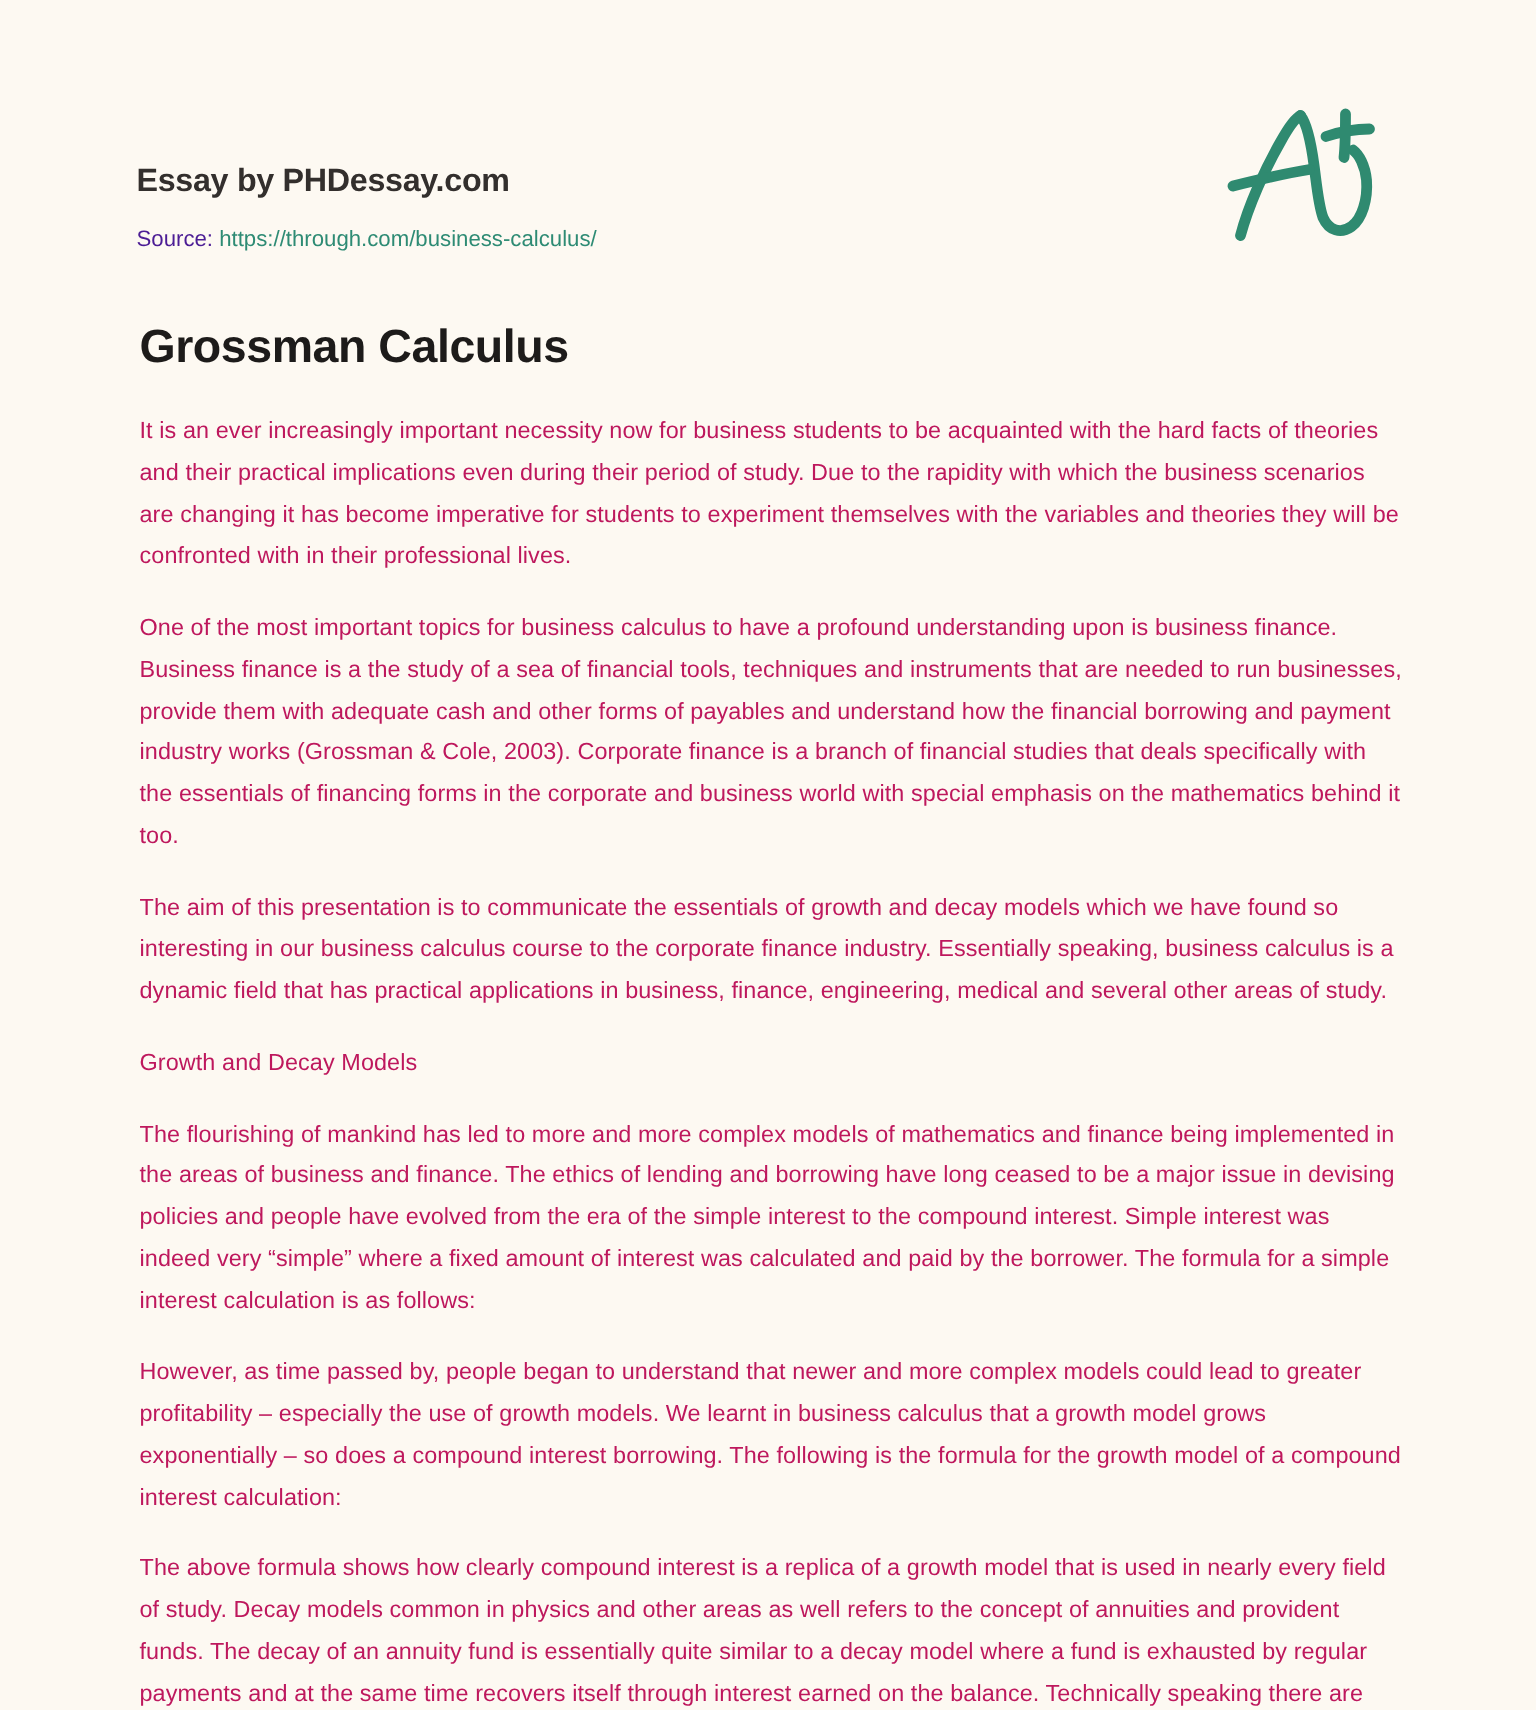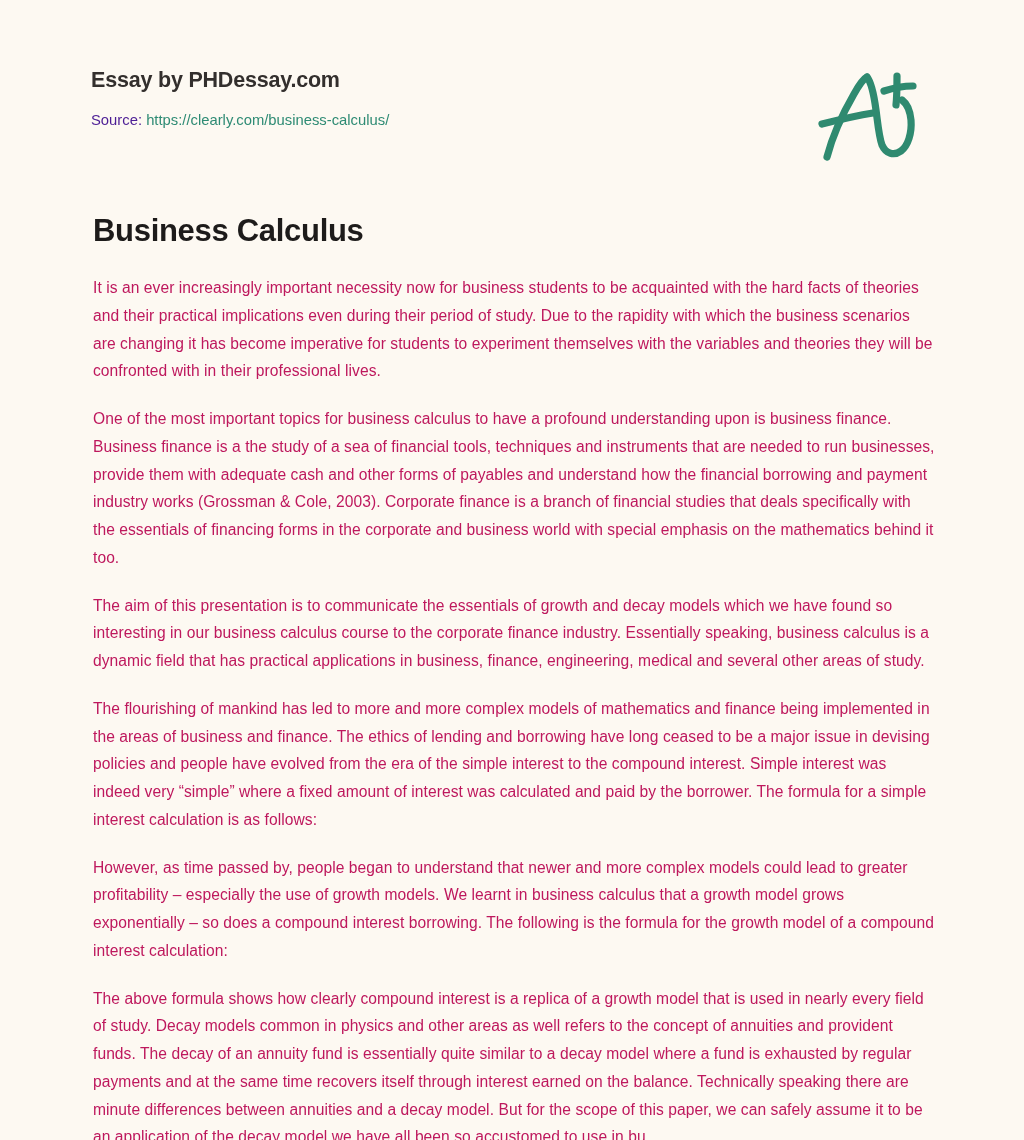--- a/index.html
+++ b/index.html
@@ -36,20 +36,21 @@
   }
 
   .header-inner {
     display: flex;
     align-items: flex-start;
     justify-content: space-between;
   }
 
   .header-text {
     display: block;
+    margin-top: 40px;
   }
 
   .byline {
     font-size: 21.5px;
     font-weight: bold;
     letter-spacing: -0.2px;
     color: #332f2d;
     line-height: 1.12;
     margin: 0;
     white-space: nowrap;
@@ -126,21 +127,21 @@
 <div class="page">
 
   <header class="site-header">
     <div class="header-inner">
 
       <div class="header-text">
         <div class="byline">Essay by PHDessay.com</div>
 
         <div class="source-line">
           <span class="source-label">Source:</span>
-          <a class="source-url" href="#">https://clearly.com/business-calculus/</a>
+          <a class="source-url" href="#">https://through.com/business-calculus/</a>
         </div>
       </div>
 
       <div class="brand-logo">
         <svg viewBox="0 0 120 100" width="120" height="100" xmlns="http://www.w3.org/2000/svg">
           <g fill="none" stroke="#2f8a70" stroke-width="7.2" stroke-linecap="round" stroke-linejoin="round">
 
             <path d="M17 95 C 22 76, 33 51, 44 32 C 49 23, 53 17, 57 15"></path>
 
             <path d="M57 15 C 61 20, 64 33, 66 48 C 68 63, 69 75, 72 83
@@ -153,25 +154,26 @@
 
             <path d="M87 14 C 87 23, 87 34, 86 43"></path>
           </g>
         </svg>
       </div>
 
     </div>
   </header>
 
   <main class="article">
-    <h1 class="article-title">Business Calculus</h1>
+    <h1 class="article-title">Grossman Calculus</h1>
 
     <div class="article-body">
       <p>It is an ever increasingly important necessity now for business students to be acquainted with the hard facts of theories and their practical implications even during their period of study. Due to the rapidity with which the business scenarios are changing it has become imperative for students to experiment themselves with the variables and theories they will be confronted with in their professional lives.</p>
       <p>One of the most important topics for business calculus to have a profound understanding upon is business finance. Business finance is a the study of a sea of financial tools, techniques and instruments that are needed to run businesses, provide them with adequate cash and other forms of payables and understand how the financial borrowing and payment industry works (Grossman &amp; Cole, 2003). Corporate finance is a branch of financial studies that deals specifically with the essentials of financing forms in the corporate and business world with special emphasis on the mathematics behind it too.</p>
       <p>The aim of this presentation is to communicate the essentials of growth and decay models which we have found so interesting in our business calculus course to the corporate finance industry. Essentially speaking, business calculus is a dynamic field that has practical applications in business, finance, engineering, medical and several other areas of study.</p>
+      <p class="para-heading">Growth and Decay Models</p>
       <p>The flourishing of mankind has led to more and more complex models of mathematics and finance being implemented in the areas of business and finance. The ethics of lending and borrowing have long ceased to be a major issue in devising policies and people have evolved from the era of the simple interest to the compound interest. Simple interest was indeed very “simple” where a fixed amount of interest was calculated and paid by the borrower. The formula for a simple interest calculation is as follows:</p>
       <p>However, as time passed by, people began to understand that newer and more complex models could lead to greater profitability – especially the use of growth models. We learnt in business calculus that a growth model grows exponentially – so does a compound interest borrowing. The following is the formula for the growth model of a compound interest calculation:</p>
       <p>The above formula shows how clearly compound interest is a replica of a growth model that is used in nearly every field of study. Decay models common in physics and other areas as well refers to the concept of annuities and provident funds. The decay of an annuity fund is essentially quite similar to a decay model where a fund is exhausted by regular payments and at the same time recovers itself through interest earned on the balance. Technically speaking there are minute differences between annuities and a decay model. But for the scope of this paper, we can safely assume it to be an application of the decay model we have all been so accustomed to use in bu</p>
     </div>
   </main>
 
 </div>
 
 </body></html>

